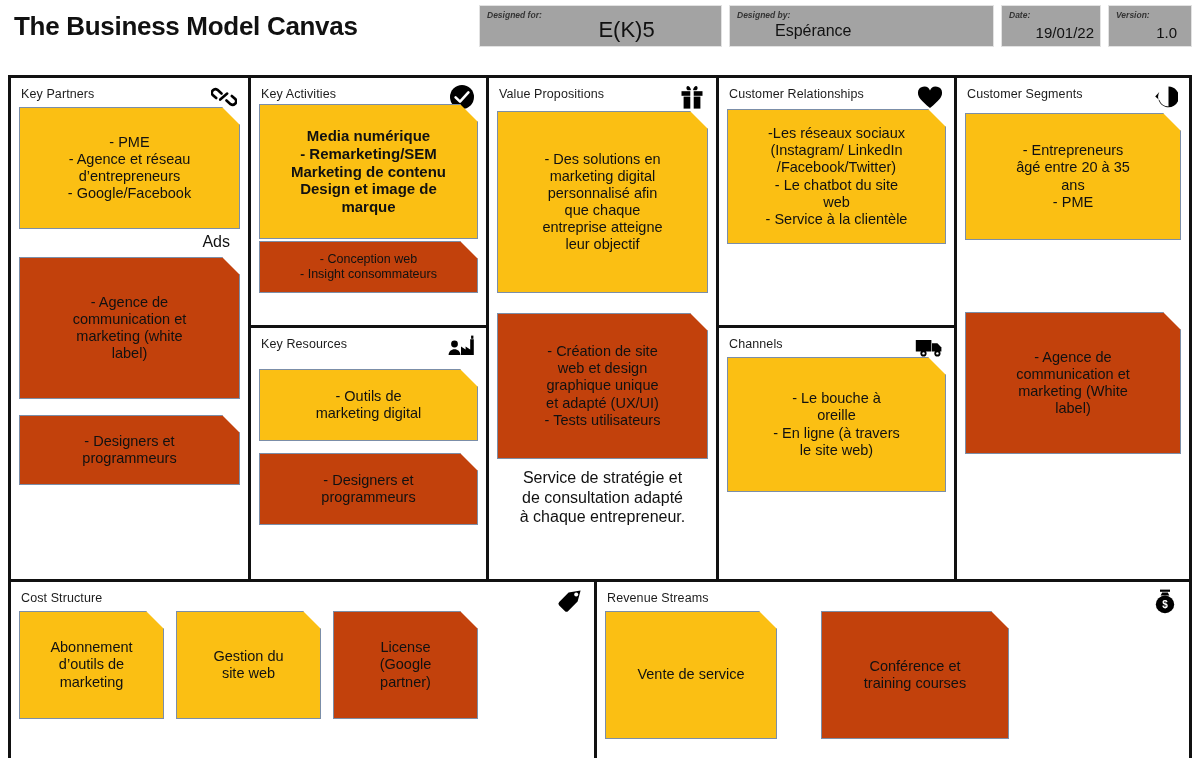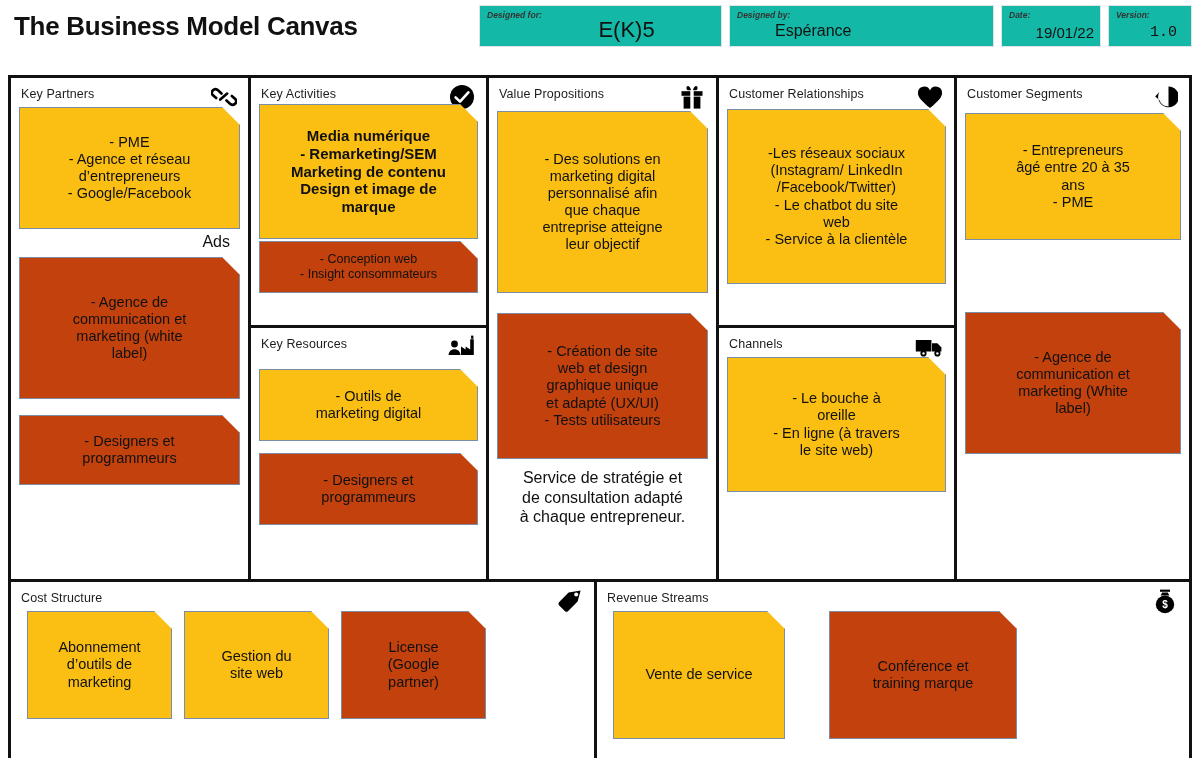--- a/index.html
+++ b/index.html
@@ -32,21 +32,21 @@
     white-space: nowrap;
   }
   .header-fields {
     display: flex;
     margin-left: auto;
     gap: 7px;
     align-items: stretch;
     height: 42px;
   }
   .hfield {
-    background: #14b8a6;
+    background: #a3a3a3;
     border: 1px solid #e2e2e2;
     position: relative;
     display: flex;
     align-items: center;
     box-sizing: border-box;
   }
   .hfield .hlabel {
     position: absolute;
     top: 4px;
     left: 7px;
@@ -64,21 +64,21 @@
     padding-top: 9px;
     box-sizing: border-box;
   }
   .hf-designed-for  { width: 243px; }
   .hf-designed-for .hvalue  { font-size: 22px; padding-left: 52px; padding-top: 8px; }
   .hf-designed-by   { width: 265px; }
   .hf-designed-by .hvalue   { font-size: 16px; padding-left: 45px; padding-top: 10px; text-align: left;}
   .hf-date          { width: 100px; }
   .hf-date .hvalue  { font-size: 15px; padding-top: 13px; text-align: right; padding-right: 6px;}
   .hf-version       { width: 84px; }
-  .hf-version .hvalue { font-size: 15px; padding-top: 13px; text-align: right; padding-right: 14px; font-family: Liberation Mono, monospace;}
+  .hf-version .hvalue { font-size: 15px; padding-top: 13px; text-align: right; padding-right: 14px;}
 
   
   .canvas-outer {
     position: absolute;
     left: 8px;
     top: 75px;
     width: 1184px;
     height: 692px;
     border: 3px solid #111111;
     box-sizing: border-box;
@@ -174,21 +174,21 @@
     white-space: pre-line;
   }
   .corner-note {
     text-align: right;
     font-size: 16px;
     color: #111111;
     padding-right: 10px;
     margin-top: -5px;
     margin-bottom: 6px;
   }
-  .row-notes { display: flex; gap: 12px; align-items: flex-end; margin-top: 2px; margin-left: 8px; }
+  .row-notes { display: flex; gap: 12px; align-items: flex-end; margin-top: 2px; }
   .row-notes .note { margin-bottom: 0; }
 </style>
 </head>
 <body>
 
 <div class="header">
   <div class="canvas-title">The Business Model Canvas</div>
   <div class="header-fields">
 
     <div class="hfield hf-designed-for">
@@ -310,21 +310,21 @@
     </div>
 
     <div class="col-cr vline">
       <div class="sub-cell sub-cr hline">
         <span class="cell-title">Customer Relationships</span>
         <span class="cell-icon">
           <svg width="26" height="23" viewBox="0 0 26 23">
             <path d="M13 22 C4 14.5 1 11 1 7.2 A6.2 6.2 0 0 1 13 4.6 A6.2 6.2 0 0 1 25 7.2 C25 11 22 14.5 13 22 z" fill="#000"></path>
           </svg>
         </span>
-        <div class="note yellow" style="height:175px;margin-top:8px;">-Les réseaux sociaux
+        <div class="note yellow" style="height:135px;margin-top:8px;">-Les réseaux sociaux
 (Instagram/ LinkedIn
 /Facebook/Twitter)
 - Le chatbot du site
 web
 - Service à la clientèle</div>
       </div>
 
       <div class="sub-cell sub-ch">
         <span class="cell-title">Channels</span>
         <span class="cell-icon">
@@ -400,19 +400,19 @@
             <rect x="6" y="0.6" width="10" height="2.2"></rect>
             <path d="M8.2 3.4 L6.6 6.6 L15.4 6.6 L13.8 3.4 z"></path>
             <ellipse cx="11" cy="15.4" rx="9.2" ry="8.8"></ellipse>
             <text x="11" y="19.2" font-size="10" font-weight="bold" fill="#fff" text-anchor="middle" font-family="Liberation Sans, sans-serif">$</text>
           </g>
         </svg>
       </span>
       <div class="row-notes">
         <div class="note yellow" style="width:172px;height:128px;">Vente de service</div>
         <div class="note orange" style="width:188px;height:128px;margin-left:32px;">Conférence et
-training marque</div>
+training courses</div>
       </div>
     </div>
 
   </div>
 
 </div>
 
 </body></html>

